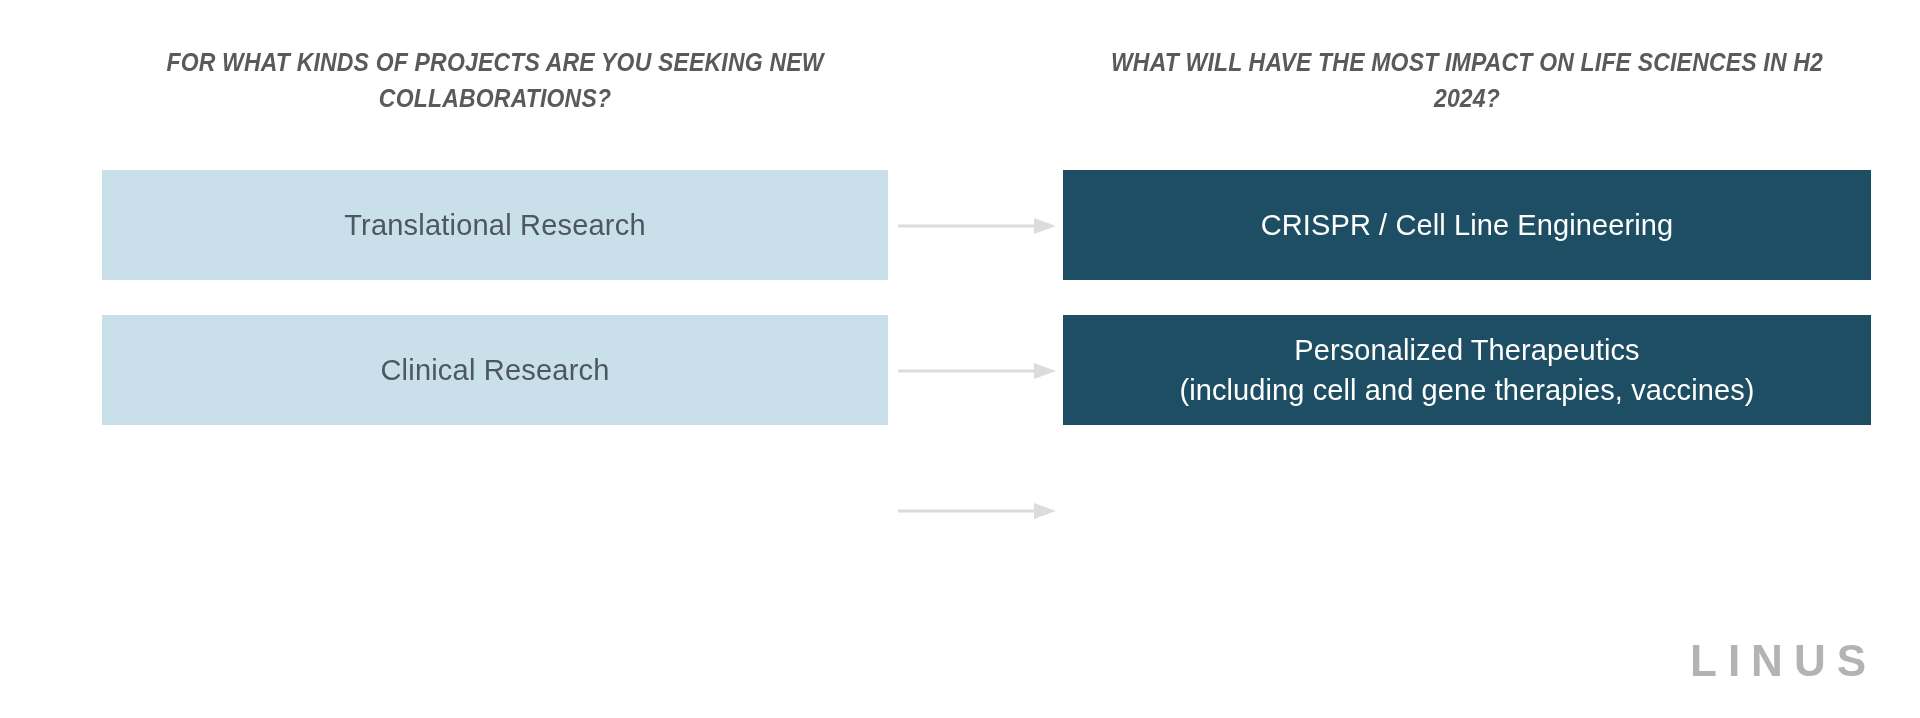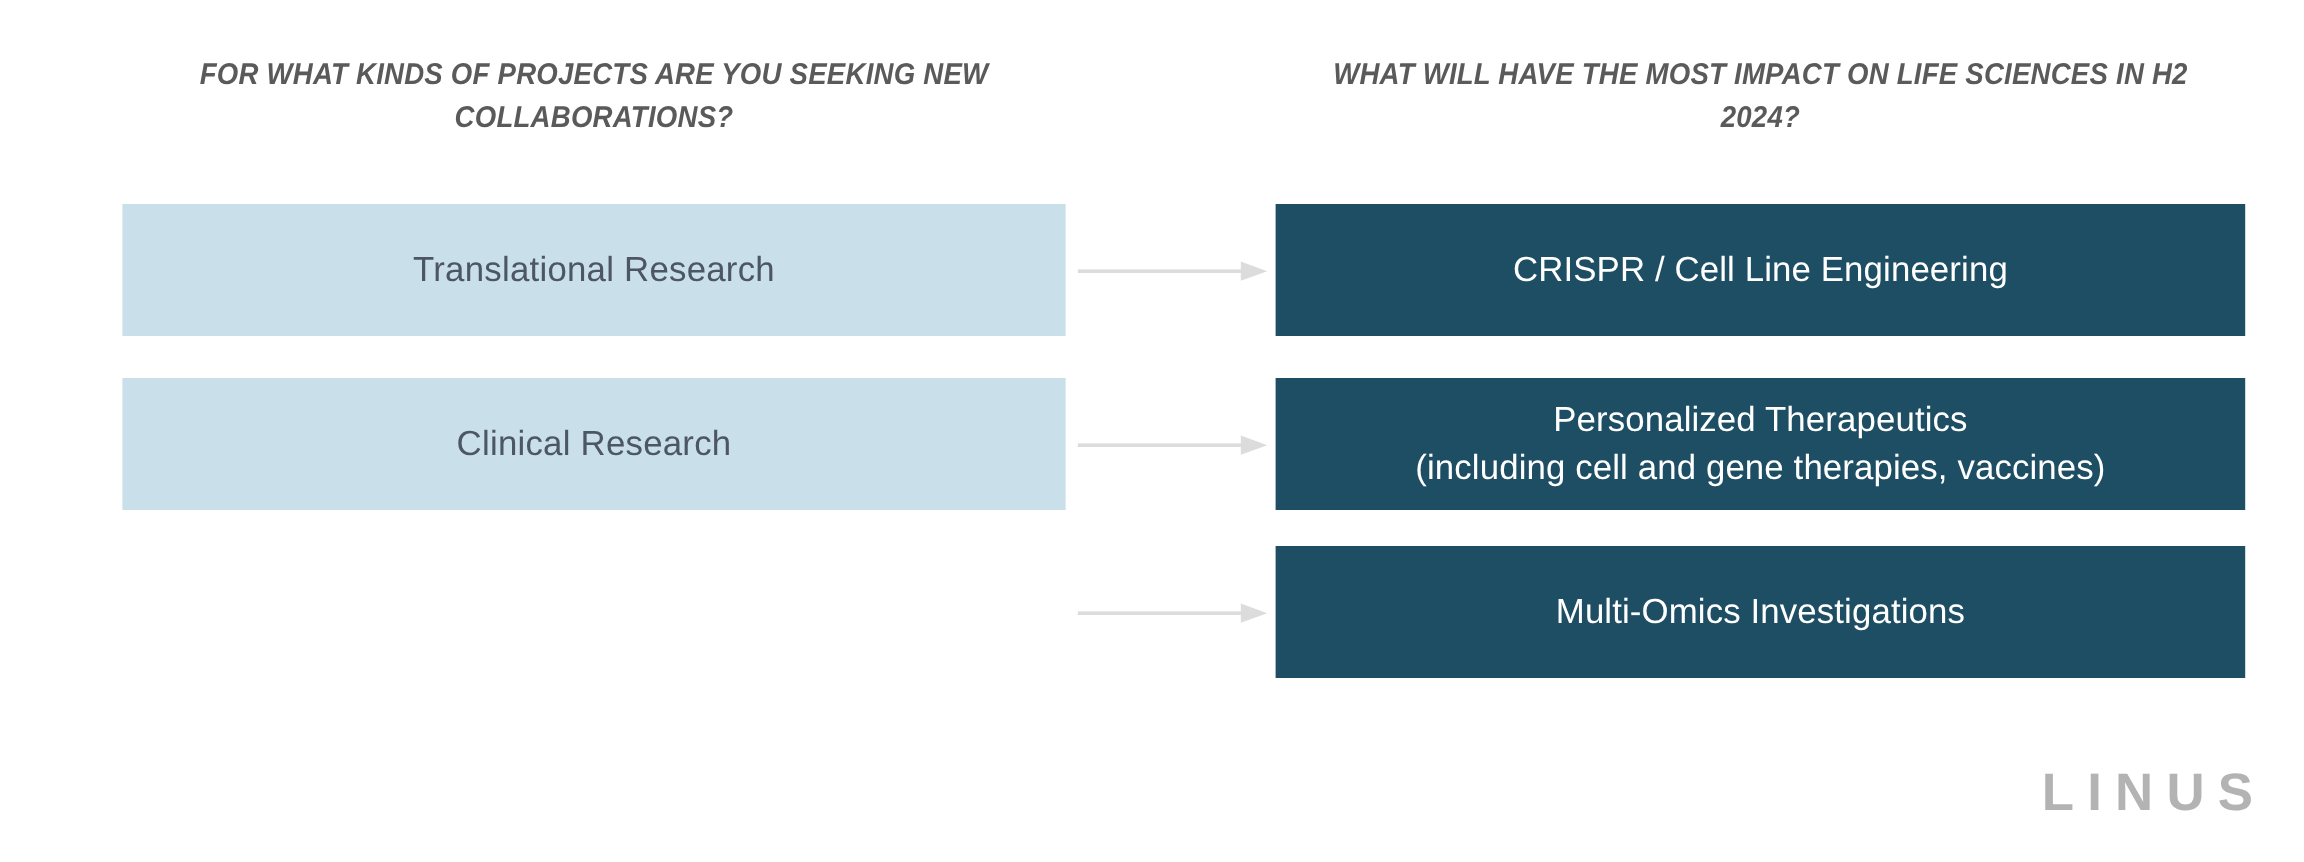--- a/index.html
+++ b/index.html
@@ -107,21 +107,21 @@
     height: 18px;
   }
   .arrow svg { display: block; }
 
   
   .logo {
     position: absolute;
     left: 1690px;
     top: 636px;
     width: 210px;
-    text-align: center;
+    text-align: left;
     font-family: "Liberation Sans", sans-serif;
     font-weight: bold;
     font-size: 44px;
     line-height: 50px;
     letter-spacing: 11px;
     color: #b3b3b3;
     padding-right: 2px;
   }
 </style>
 </head>
@@ -166,20 +166,17 @@
     </div>
   </div>
 
   <div class="row row-3">
     <div class="arrow">
       <svg width="158" height="18" viewBox="0 0 158 18" xmlns="http://www.w3.org/2000/svg">
         <rect x="0" y="7.5" width="140" height="3" fill="#dcdcdc"></rect>
         <polygon points="136,1 158,9 136,17" fill="#dcdcdc"></polygon>
       </svg>
     </div>
-    <div class="box box-right">
-      <span class="box-label">Multi-Omics Investigations</span>
-    </div>
   </div>
 
   <div class="logo">LINUS</div>
 
 </div>
 
 </body></html>

